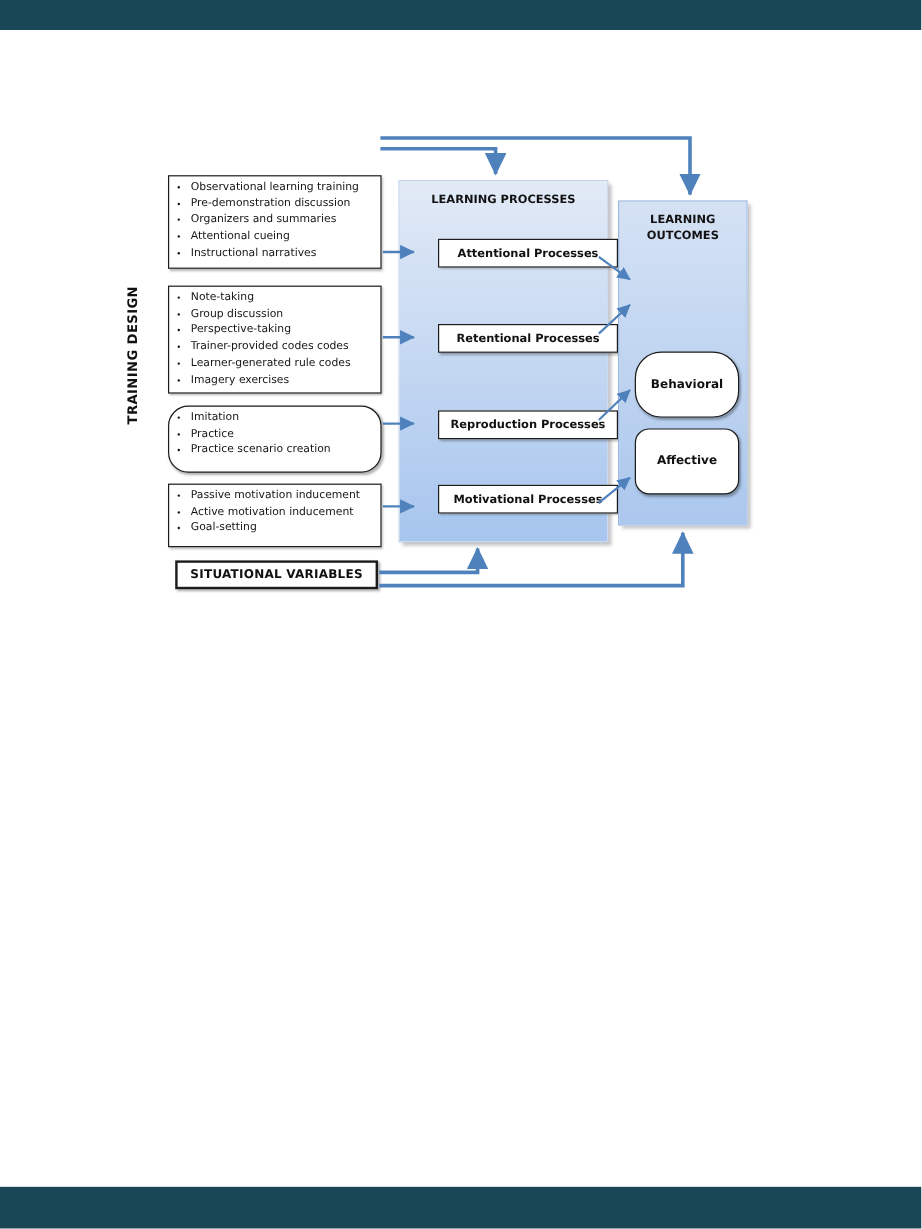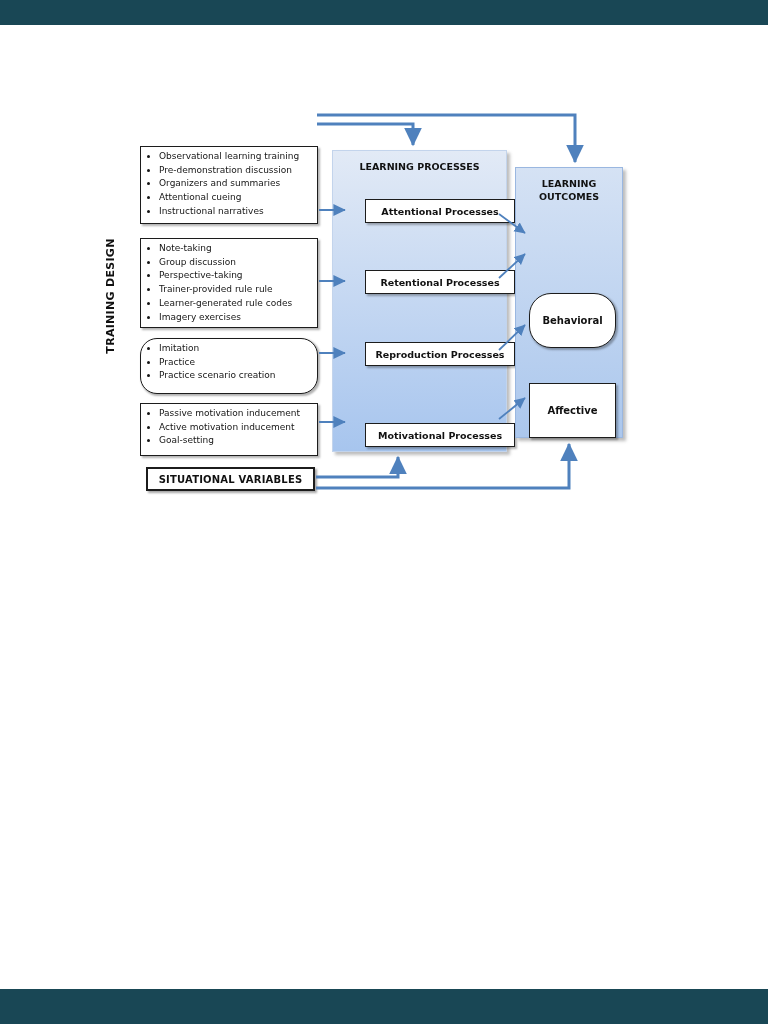--- a/index.html
+++ b/index.html
@@ -35,27 +35,27 @@
   #outcomes-panel{left:515px;top:167px;width:108px;height:271px;
                   background:linear-gradient(#d5e2f4,#abc7ed);border:1px solid #9ab7e0;
                   box-shadow:3px 3px 3px rgba(110,110,110,.45);}
   .panel-title{font-weight:bold;font-size:9.5px;text-align:center;padding-top:9px;line-height:13px;}
   #outcomes-panel .panel-title{padding:9px 16px 0 16px;}
 
   .proc-box{position:absolute;left:15px;width:150px;height:24px;background:#fff;
             border:1.5px solid #1c1c1c;box-sizing:border-box;display:flex;align-items:center;
             justify-content:center;font-weight:bold;font-size:9.5px;
             box-shadow:1.5px 1.5px 2px rgba(0,0,0,.3);white-space:nowrap;margin-left:17px;}
-  #proc-1{top:48px;} #proc-2{top:119px;} #proc-3{top:191px;} #proc-4{top:272px;}
+  #proc-1{top:48px;} #proc-2{top:119px;} #proc-3{top:191px;} #proc-4{top:253px;}
 
   .out-box{position:absolute;left:13px;width:87px;height:55px;background:#fff;
            border:1.5px solid #1c1c1c;box-sizing:border-box;display:flex;align-items:center;
            justify-content:center;font-weight:bold;font-size:10px;
            box-shadow:1.5px 1.5px 2px rgba(0,0,0,.3);}
-  #out-1{top:45px;} #out-2{top:125px;border-radius:22px;} #out-3{top:215px;}
+  #out-1{top:45px;} #out-2{top:125px;border-radius:22px;} #out-3{top:189px;border-radius:12px;}
 
   #arrow-layer{position:absolute;left:0;top:0;pointer-events:none;}
 </style>
 </head>
 <body>
 
 <div class="canvas">
 
   <div class="viewer-bar top" style="background: rgb(25, 71, 85);"></div>
   <div class="viewer-bar bottom" style="background: rgb(25, 71, 85);"></div>
@@ -70,21 +70,21 @@
         <li>Organizers and summaries</li>
         <li>Attentional cueing</li>
         <li>Instructional narratives</li>
       </ul>
   </div>
   <div class="group-box" id="group-2">
     <ul>
         <li>Note-taking</li>
         <li>Group discussion</li>
         <li>Perspective-taking</li>
-        <li>Trainer-provided rule rule</li>
+        <li>Trainer-provided codes codes</li>
         <li>Learner-generated rule codes</li>
         <li>Imagery exercises</li>
       </ul>
   </div>
   <div class="group-box" id="group-3">
     <ul>
         <li>Imitation</li>
         <li>Practice</li>
         <li>Practice scenario creation</li>
       </ul>

